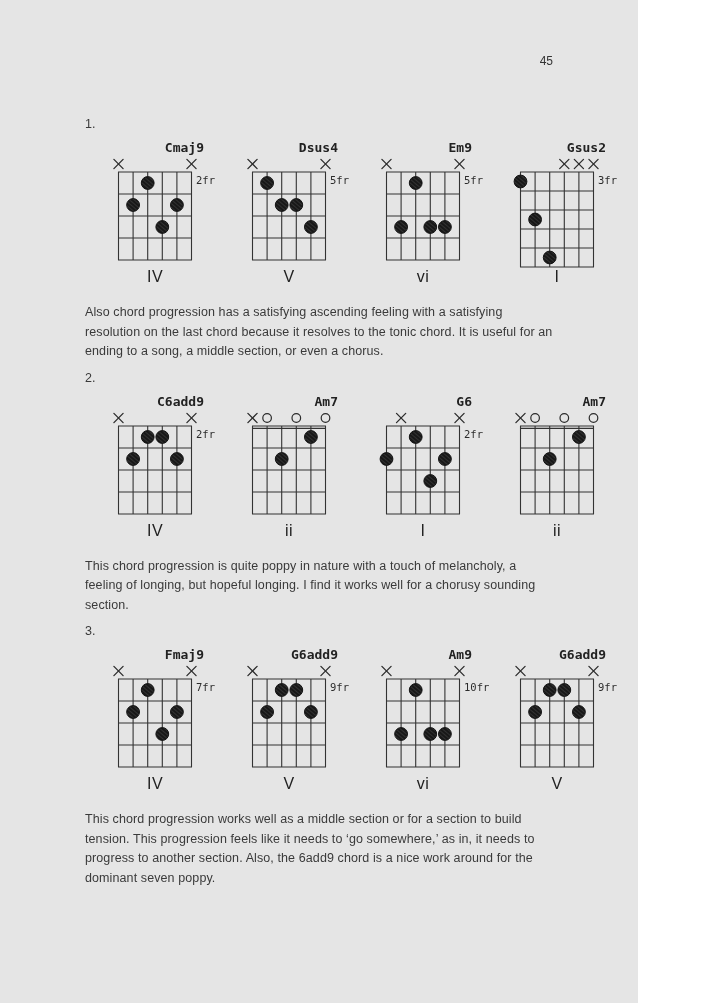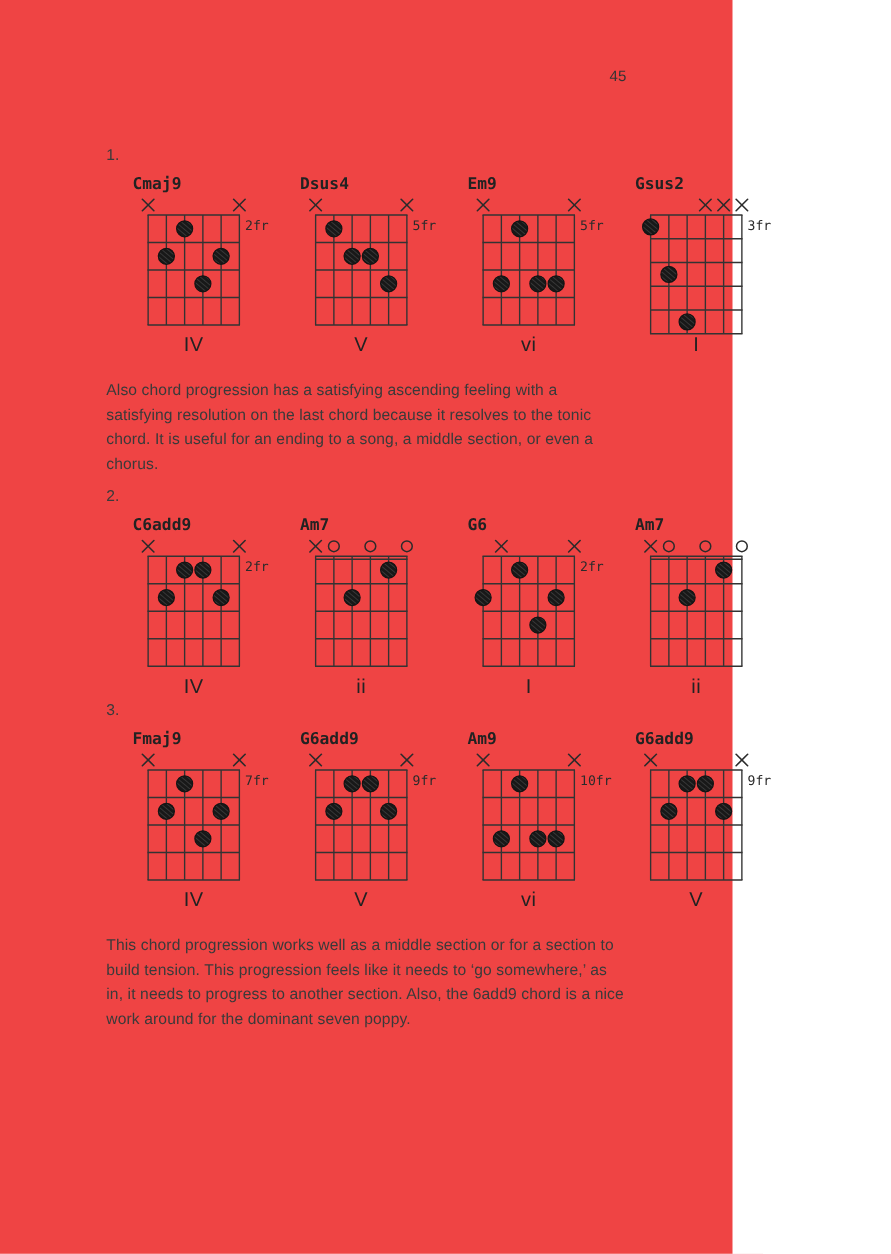--- a/index.html
+++ b/index.html
@@ -1,31 +1,31 @@
 <!DOCTYPE html>
 <html><head>
 <meta charset="utf-8">
 <style>
   html, body { margin:0; padding:0; background:#ffffff; }
   body {
     width:713px; height:1003px; overflow:hidden;
     font-family:"Liberation Sans", sans-serif; color:#3a3a3a;
   }
   .page {
-    width:586px; height:1003px; box-sizing:border-box;
-    padding:54px 85px 0 85px; background:#ef4444; position:relative;
+    width:638px; height:1003px; box-sizing:border-box;
+    padding:54px 85px 0 85px; background:#e5e5e5; position:relative;
   }
   .page-number {
     font-size:12px; color:#333; text-align:right; margin-bottom:48px; line-height:15px;
   }
   .section-label { font-size:12.5px; line-height:15px; margin:0 0 8px 0; color:#3a3a3a; }
   .chords-row { display:flex; margin-left:21px; }
   .chord-cell { flex:0 0 134px; width:134px; display:flex; flex-direction:column; align-items:flex-start; }
   .chord-name {
-    width:98px; text-align:left; height:16px;
+    width:98px; text-align:right; height:16px;
     font-family:"DejaVu Sans Mono", monospace; font-size:13px; font-weight:bold; color:#222;
     white-space:nowrap;
   }
   .chord-grid { display:block; }
   .chord-numeral {
     width:98px; text-align:center; margin-top:-6px;
     font-size:16px; line-height:23px; color:#222; letter-spacing:0.5px;
   }
   .para {
     font-size:12.5px; line-height:19.5px; letter-spacing:0.1px;
@@ -291,20 +291,21 @@
               </g>
               <circle cx="27.1" cy="8" r="4.3" fill="none" stroke="#2b2b2b" stroke-width="1.2"></circle>
               <circle cx="56.3" cy="8" r="4.3" fill="none" stroke="#2b2b2b" stroke-width="1.2"></circle>
               <circle cx="85.5" cy="8" r="4.3" fill="none" stroke="#2b2b2b" stroke-width="1.2"></circle>
               <circle cx="70.9" cy="27" r="6.4" fill="url(#hatch)" stroke="#141414" stroke-width="1"></circle>
               <circle cx="41.7" cy="49" r="6.4" fill="url(#hatch)" stroke="#141414" stroke-width="1"></circle>
             </svg>
             <div class="chord-numeral">ii</div>
           </div>
         </div>
+      <p class="para">This chord progression is quite poppy in nature with a touch of melancholy, a feeling of longing, but hopeful longing. I find it works well for a chorusy sounding section.</p>
     </section>
 
     <section class="section">
       <div class="section-label">3.</div>
       <div class="chords-row">
           <div class="chord-cell">
             <div class="chord-name">Fmaj9</div>
             <svg width="134" height="115" class="chord-grid">
               <line x1="12" y1="16" x2="86" y2="16" stroke="#333333" stroke-width="1.1"></line>
               <line x1="12" y1="38" x2="86" y2="38" stroke="#333333" stroke-width="1.1"></line>

